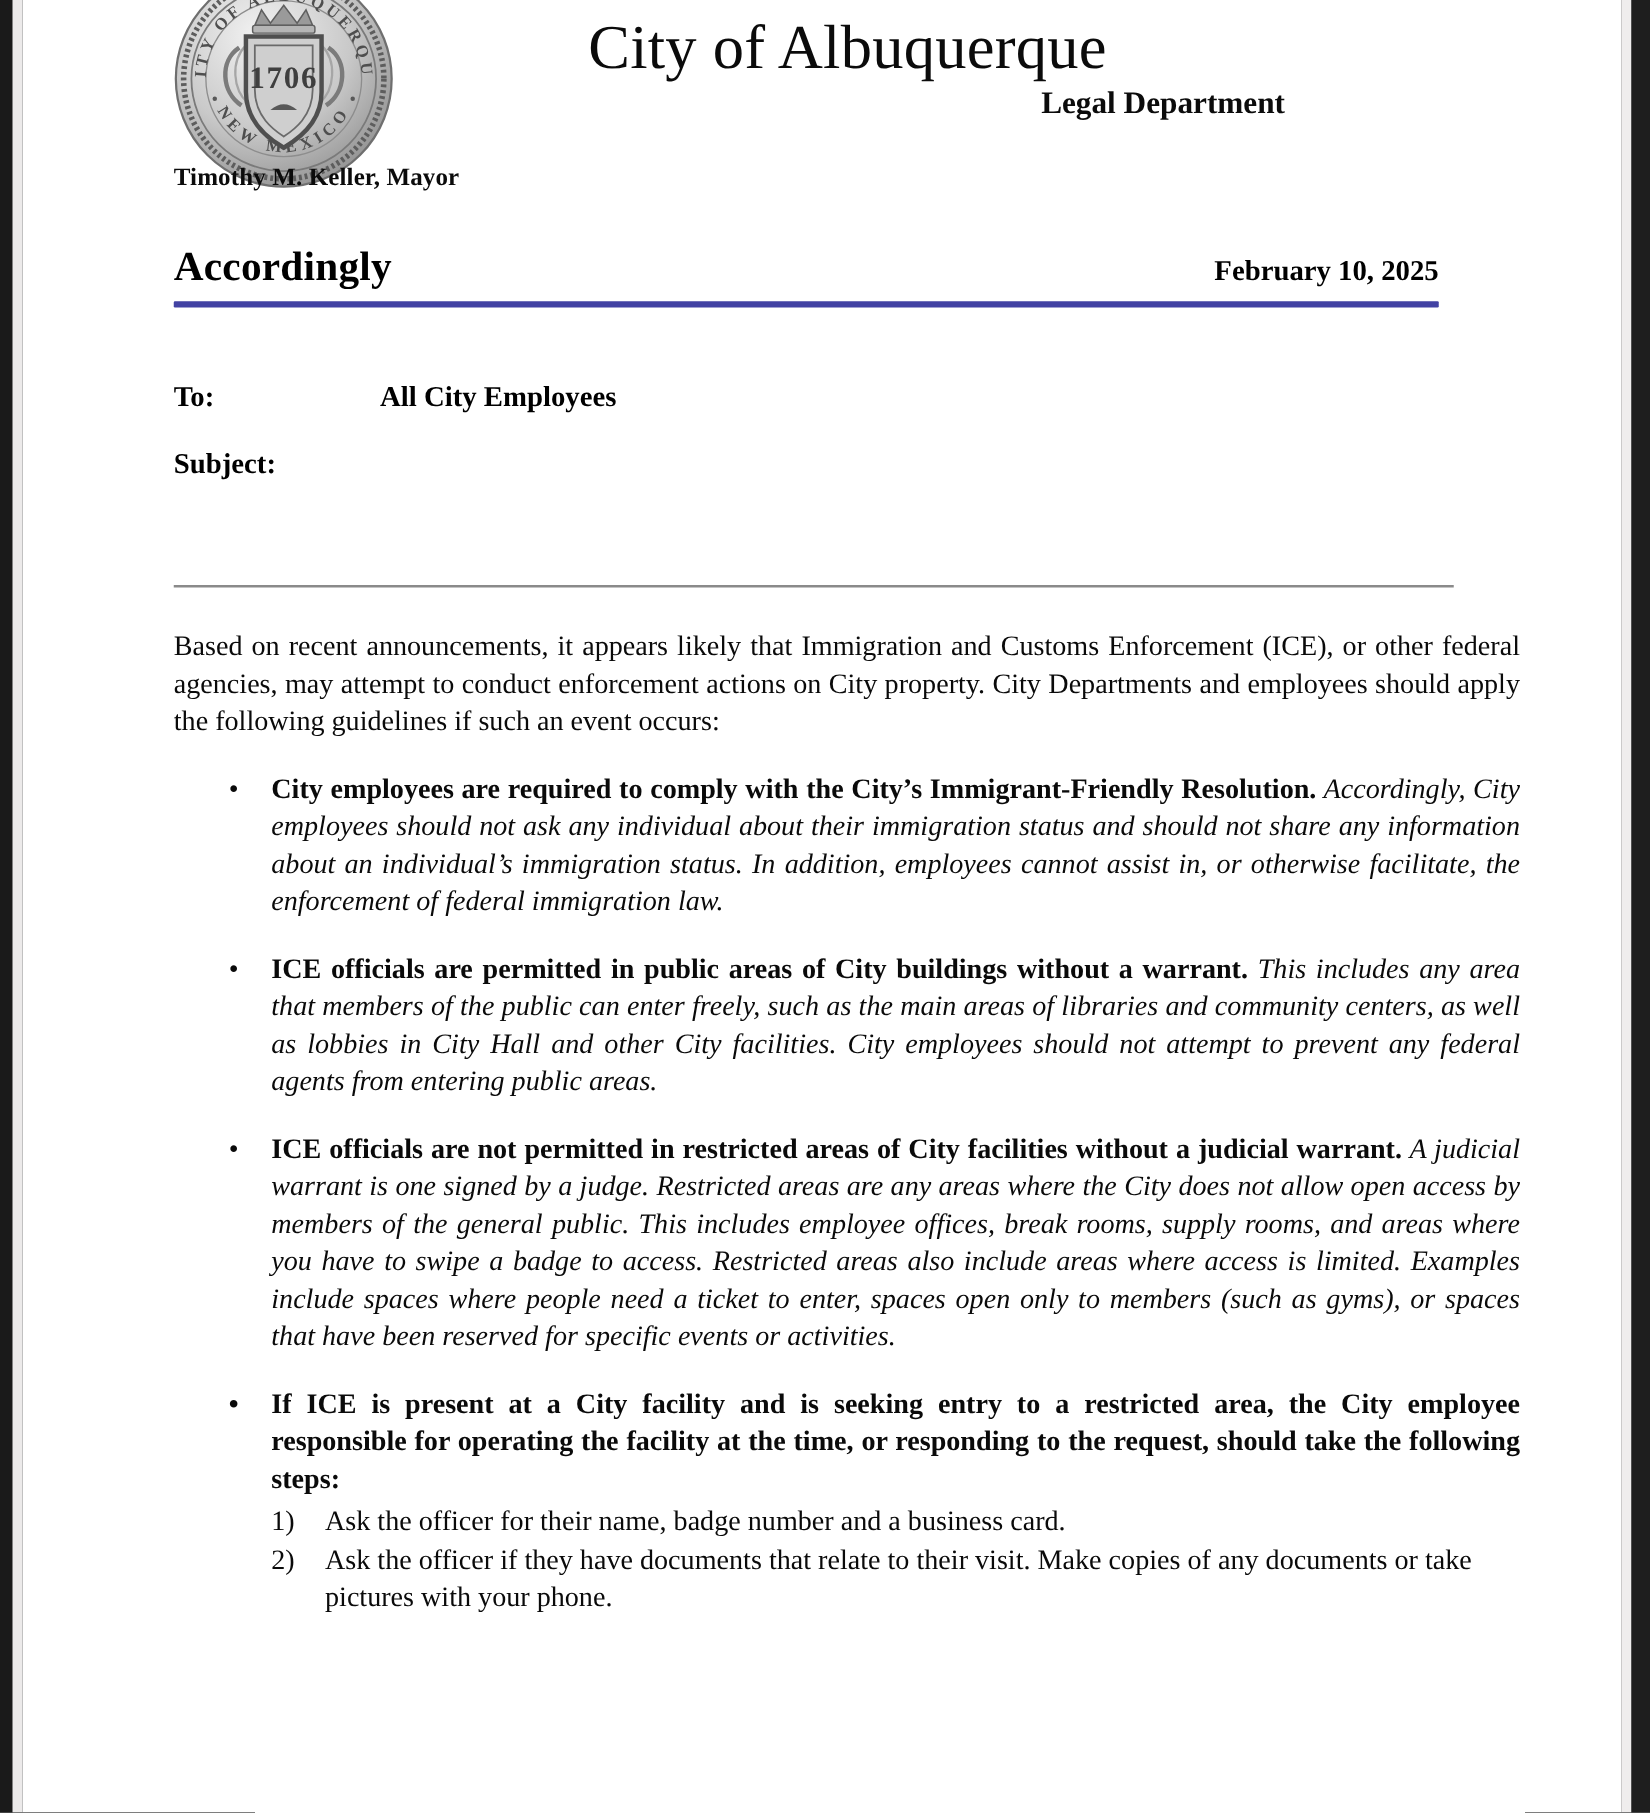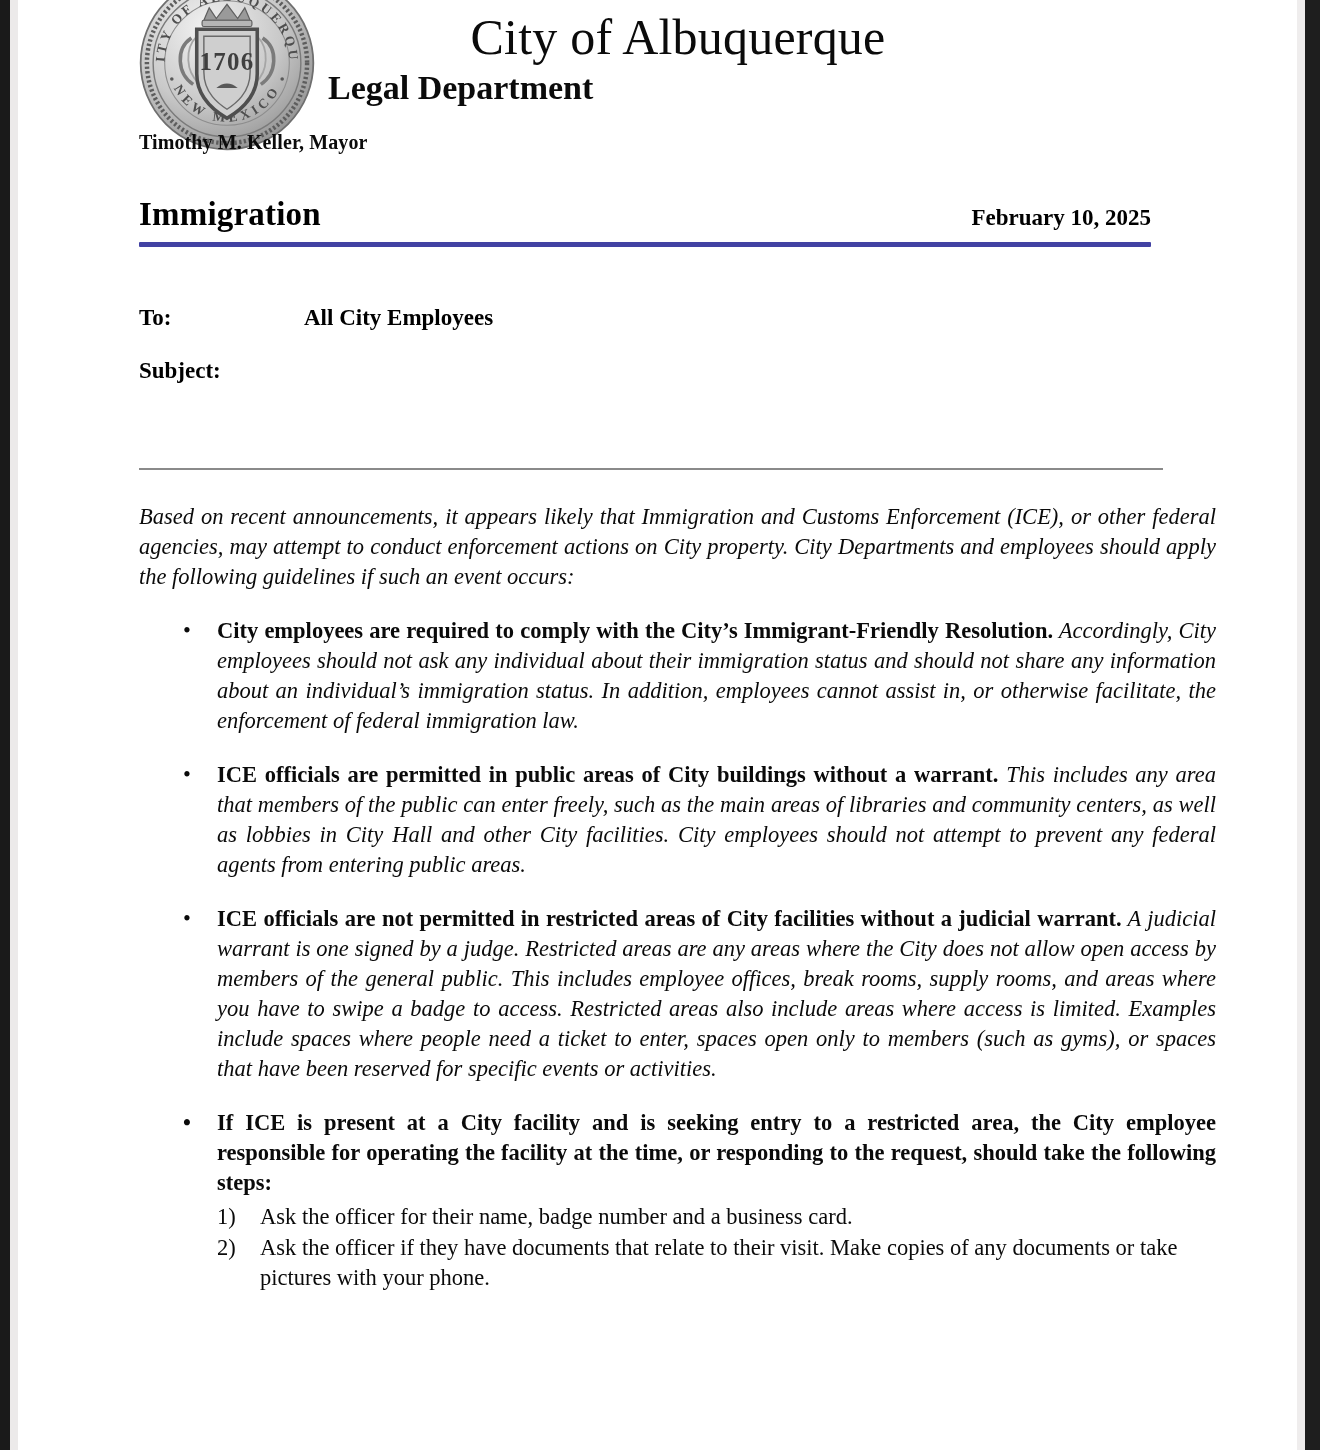--- a/index.html
+++ b/index.html
@@ -73,22 +73,22 @@
     line-height: 58px;
     font-weight: 400;
     color: #0b0b0b;
     letter-spacing: 0.2px;
   }
   .org-sub {
     position: absolute;
     left: 310px;
     top: 69px;
     width: 700px;
-    text-align: left;
-    font-size: 34px;
+    text-align: right;
+    font-size: 25px;
     font-weight: 700;
     color: #0b0b0b;
   }
   .mayor-line {
     position: absolute;
     left: 121px;
     top: 131px;
     font-size: 20px;
     font-weight: 700;
     color: #0b0b0b;
@@ -159,21 +159,20 @@
     top: 502px;
     width: 1077px;
     color: #0a0a0a;
   }
   .intro {
     font-size: 22.5px;
     line-height: 30px;
     text-align: justify;
     text-justify: inter-word;
     margin: 0 0 24px 0;
-    font-style: italic;
   }
   ul.bullets {
     list-style: none;
     margin: 0;
     padding: 0;
   }
   ul.bullets > li {
     position: relative;
     padding-left: 78px;
     margin-bottom: 24px;
@@ -265,21 +264,21 @@
       </svg>
     </div>
 
     <div class="org-title">City of Albuquerque</div>
     <div class="org-sub">Legal Department</div>
     <div class="mayor-line">Timothy M. Keller, Mayor</div>
   </div>
 
   <div class="memo-bar">
     <div class="memo-row">
-      <div class="memo-title">Immigration</div>
+      <div class="memo-title">Accordingly</div>
       <div class="memo-date">February 10, 2025</div>
     </div>
     <div class="memo-rule"></div>
   </div>
 
   <div class="fields">
 
     <div class="field-row">
       <div class="field-label">To:</div>
       <div class="field-value">All City Employees</div>

